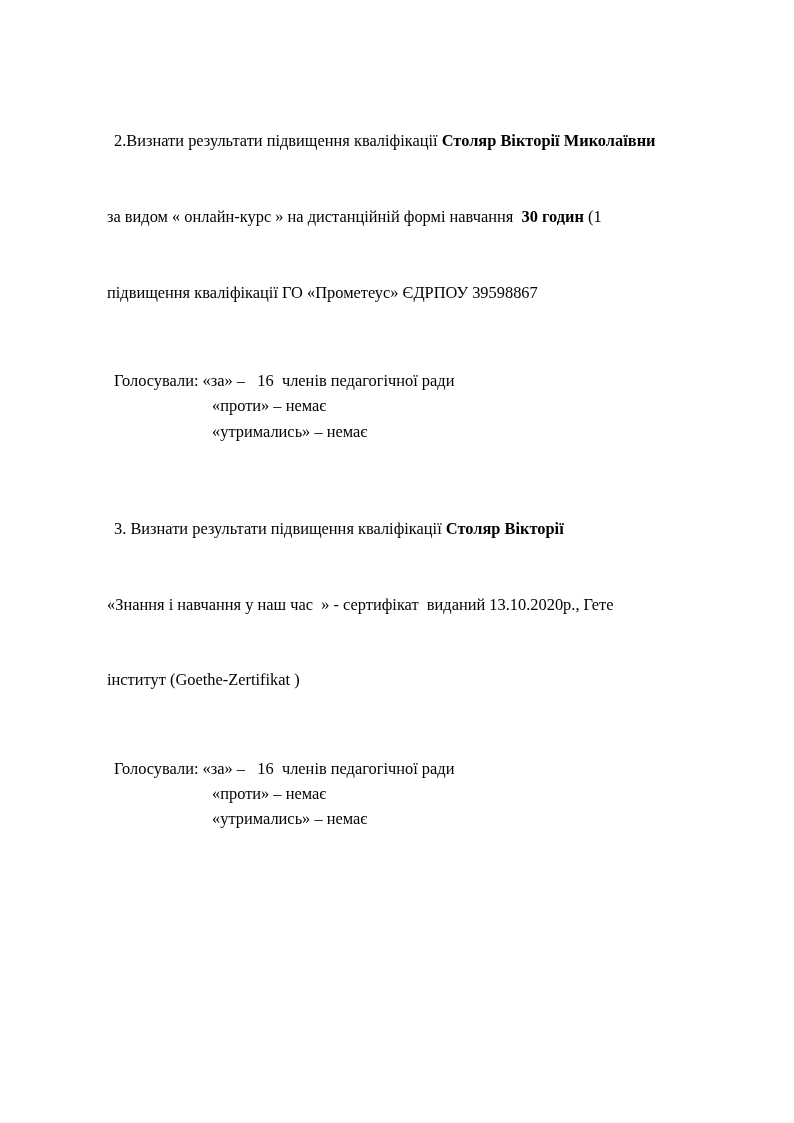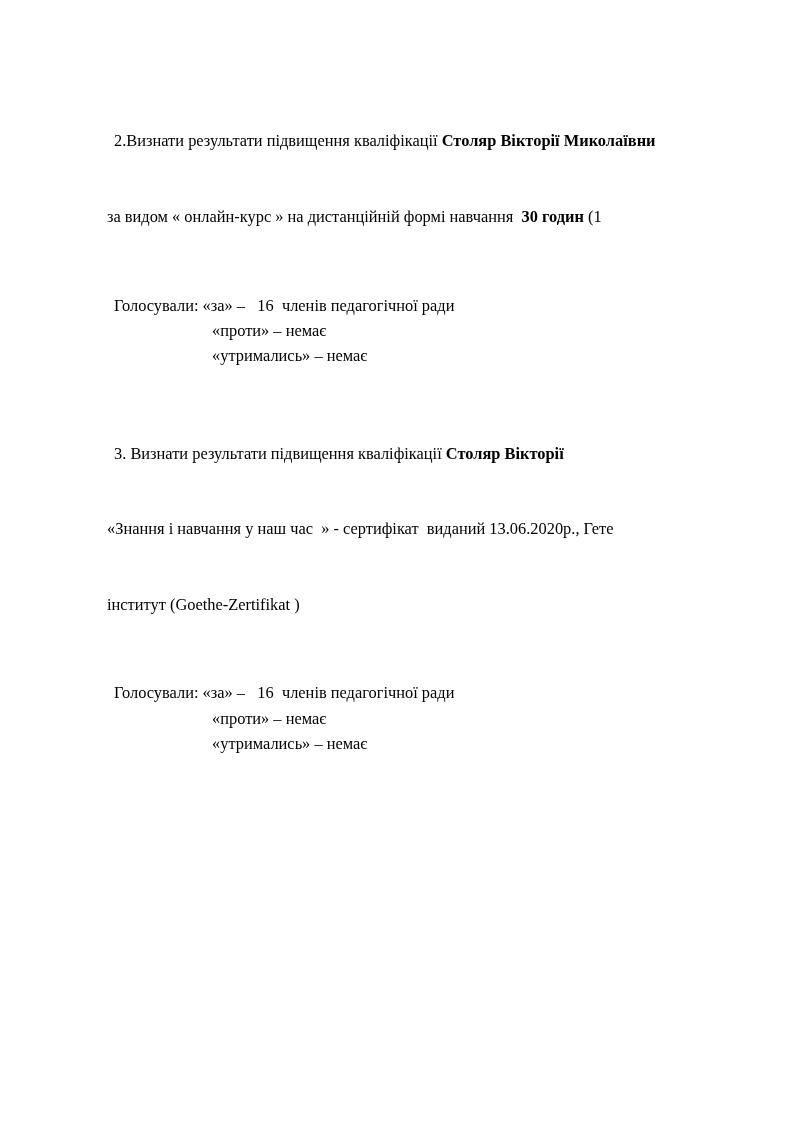--- a/index.html
+++ b/index.html
@@ -75,35 +75,36 @@
 </style>
 </head>
 <body>
 
 <div class="page">
   <div class="doc-body">
 
     <div class="resolution">
       <span class="res-line first"><span>2.Визнати результати підвищення кваліфікації </span><b>Столяр Вікторії Миколаївни</b></span>
       <span class="res-line"><span>за видом « онлайн-курс » на дистанційній формі навчання  </span><b>30 годин</b><span> (1</span></span>
+      <span class="res-line">підвищення кваліфікації ГО «Прометеус» ЄДРПОУ 39598867</span>
     </div>
 
     <div class="gap-after-res"></div>
 
     <div class="vote-block">
       <span class="vote-line for">Голосували: «за» –   16  членів педагогічної ради</span>
       <span class="vote-line sub">«проти» – немає</span>
       <span class="vote-line sub">«утримались» – немає</span>
     </div>
 
     <div class="gap-after-vote"></div>
 
     <div class="resolution">
       <span class="res-line first"><span>3. Визнати результати підвищення кваліфікації </span><b>Столяр Вікторії</b></span>
-      <span class="res-line">«Знання і навчання у наш час  » - сертифікат  виданий 13.06.2020р., Гете</span>
+      <span class="res-line">«Знання і навчання у наш час  » - сертифікат  виданий 13.10.2020р., Гете</span>
       <span class="res-line">інститут (Goethe-Zertifikat )</span>
     </div>
 
     <div class="gap-after-res"></div>
 
     <div class="vote-block">
       <span class="vote-line for">Голосували: «за» –   16  членів педагогічної ради</span>
       <span class="vote-line sub">«проти» – немає</span>
       <span class="vote-line sub">«утримались» – немає</span>
     </div>

